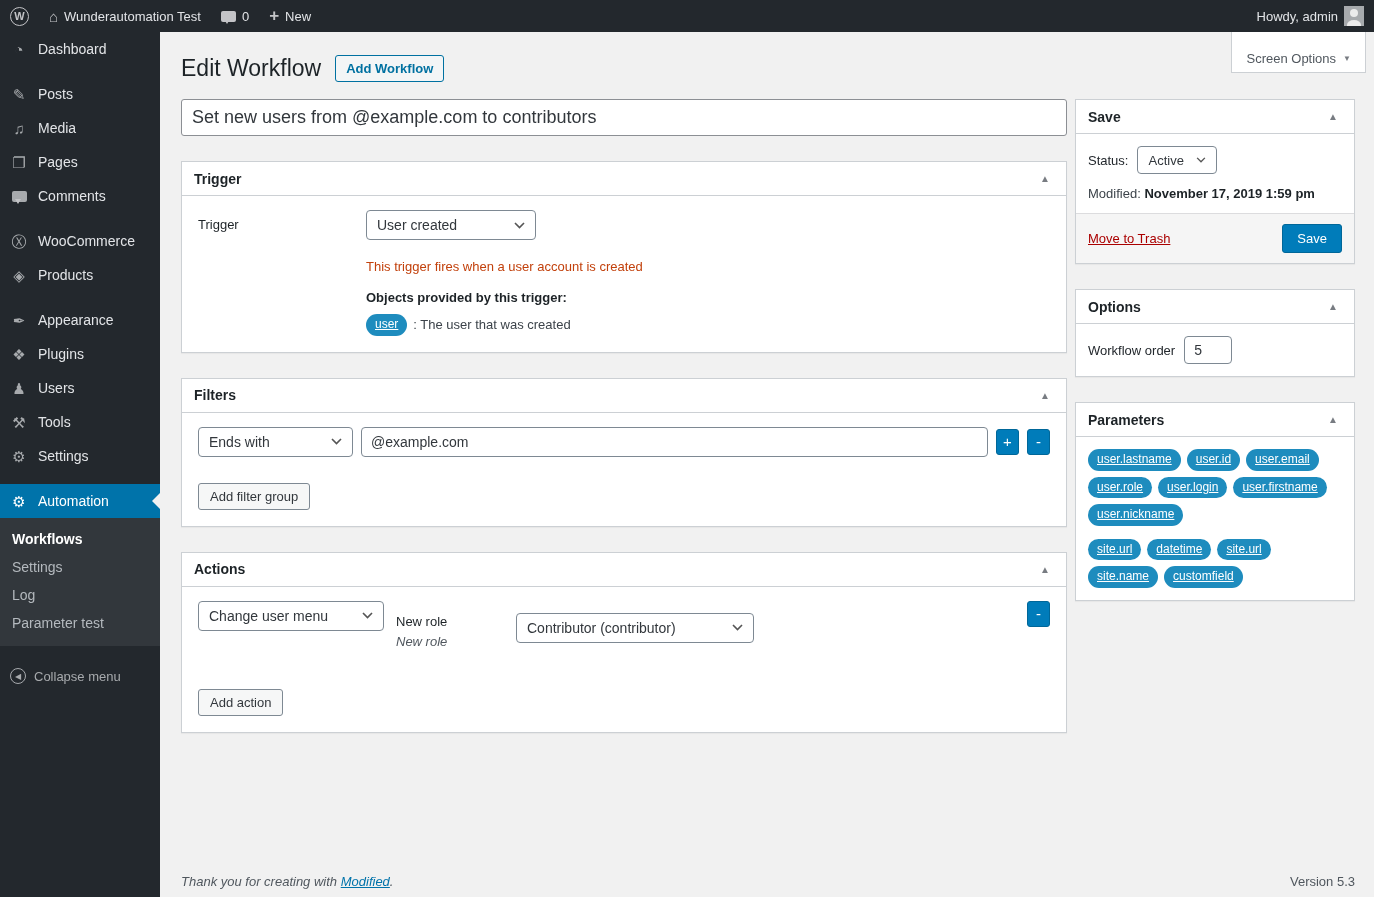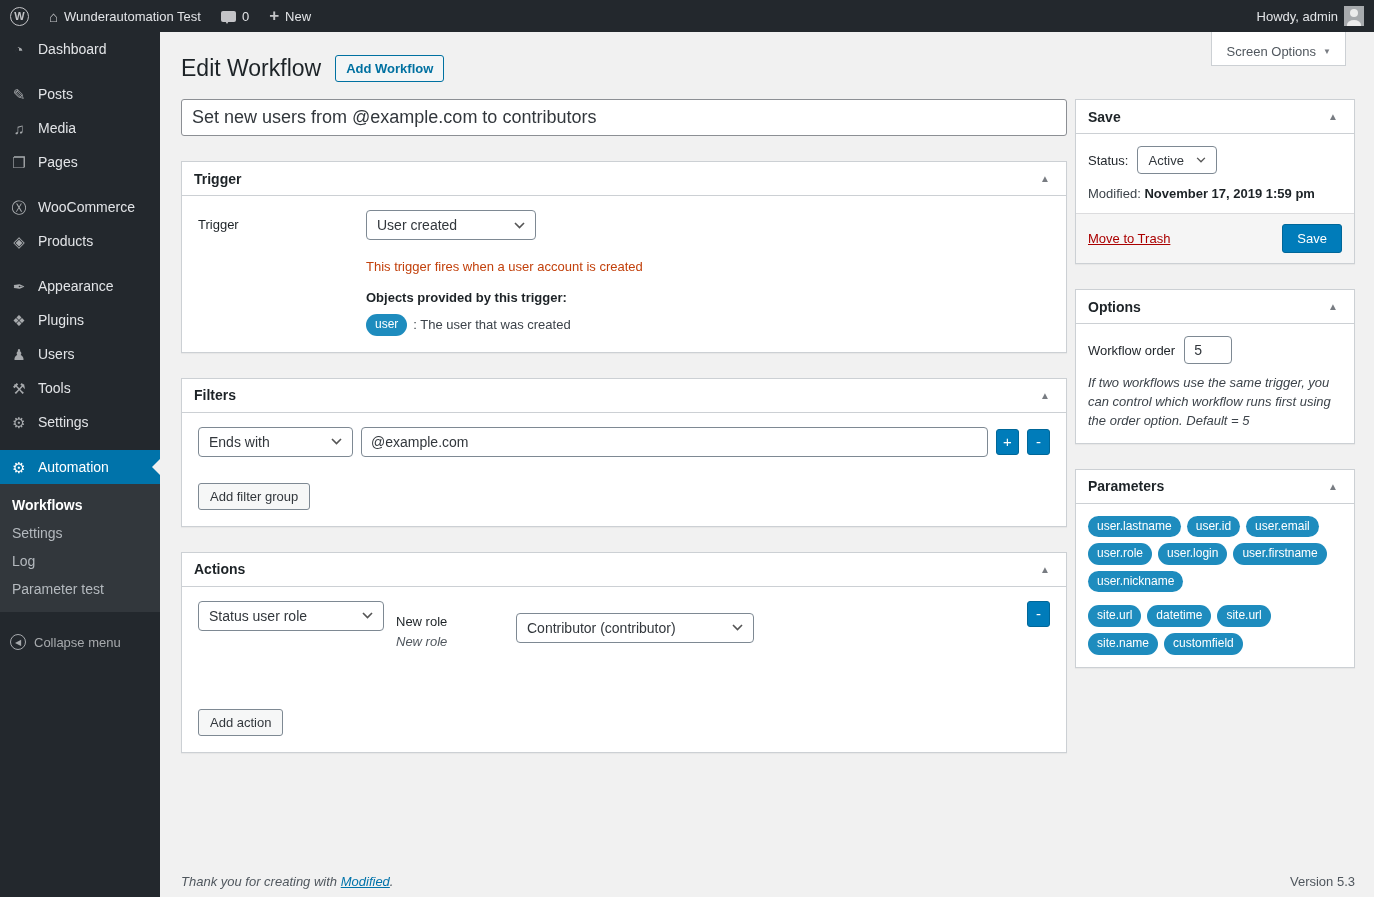--- a/index.html
+++ b/index.html
@@ -52,23 +52,23 @@
   .submenu-item { padding:6px 12px; font-size:14px; color:#b4b9be; cursor:pointer; }
   .submenu-item.current { color:#fff; font-weight:bold; }
   .collapse-row { display:flex; align-items:center; gap:8px; padding:10px; margin-top:12px; color:#a7aaad; font-size:13px; cursor:pointer; }
   .collapse-ico {
     width:16px; height:16px; border:1.5px solid #a7aaad; border-radius:50%;
     display:flex; align-items:center; justify-content:center; font-size:8px; color:#a7aaad; flex:none;
   }
 
   
   #screen-options {
-    position:fixed; top:32px; right:28px; z-index:50;
+    position:fixed; top:32px; right:8px; z-index:50;
     background:#fff; border:1px solid #ccd0d4; border-top:none;
-    padding:12px 14px 6px; color:#50575e; font-size:13px;
+    padding:19px 14px 6px; color:#50575e; font-size:13px;
     display:flex; align-items:center; gap:7px; cursor:pointer;
   }
   .so-arrow { font-size:8px; color:#787c82; }
 
   
   #content { margin-left:160px; padding:23px 19px 0 21px; position:relative; height:865px; }
   .page-header { display:flex; align-items:center; }
   h1.page-title { font-size:23px; font-weight:400; color:#1d2327; }
   .page-title-action {
     margin-left:14px; padding:5px 10px; font-size:13px; font-weight:bold;
@@ -130,26 +130,26 @@
   .filter-value { flex:1; min-width:0; }
   .add-group { margin-top:26px; }
 
   
   .action-row { display:flex; align-items:flex-start; gap:12px; }
   .param-block { width:108px; flex:none; margin-top:13px; }
   .param-label { color:#1d2327; }
   .param-hint { margin-top:5px; font-style:italic; color:#50575e; }
   .role-select { margin-top:12px; }
   .action-remove { margin-left:auto; }
-  .add-action { margin-top:60px; }
+  .add-action { margin-top:40px; }
 
   
   .pill {
     display:inline-block; background:#1e8cbe; color:#fff;
-    font-size:12px; padding:3px 9px; border-radius:11px; line-height:1.3; cursor:default;
+    font-size:12px; padding:3px 9px; border-radius:11px; line-height:1.3; cursor:default;text-decoration:underline;
   }
   .pill-wrap { display:flex; flex-wrap:wrap; gap:6px; }
   .pill-wrap + .pill-wrap { margin-top:13px; }
 
   
   .save-body { padding:12px; }
   .status-row { display:flex; align-items:center; gap:9px; }
   .modified-line { margin-top:12px; color:#3c434a; }
   .modified-line b { color:#1d2327; }
   .save-footer {
@@ -210,20 +210,24 @@
     <span class="mi-icon">✎</span>
     <span>Posts</span>
   </div>
   <div class="menu-item">
     <span class="mi-icon">♫</span>
     <span>Media</span>
   </div>
   <div class="menu-item">
     <span class="mi-icon">❐</span>
     <span>Pages</span>
+  </div>
+  <div class="menu-item">
+    <span class="mi-icon"><span class="bubble" style="background:#a7aaad;"></span></span>
+    <span>Comments</span>
   </div>
   <div class="menu-sep"></div>
   <div class="menu-item">
     <span class="mi-icon">Ⓧ</span>
     <span>WooCommerce</span>
   </div>
   <div class="menu-item">
     <span class="mi-icon">◈</span>
     <span>Products</span>
   </div>
@@ -346,21 +350,21 @@
 
       
       <div class="postbox">
         <div class="postbox-header">
           <h2>Actions</h2>
           <button class="toggle-btn"><span>▲</span></button>
         </div>
         <div class="postbox-body">
           <div class="action-row">
             <div class="wpselect" style="width:186px">
-              <span>Status user role</span>
+              <span>Change user menu</span>
               <span class="chev">
                   <svg width="11" height="7" viewBox="0 0 11 7">
                     <polyline points="1,1 5.5,5.6 10,1" fill="none" stroke="#555" stroke-width="1.6"></polyline>
                   </svg>
                 </span>
             </div>
             <div class="param-block">
               <div class="param-label">New role</div>
               <div class="param-hint">New role</div>
             </div>
@@ -413,21 +417,20 @@
       <div class="postbox">
         <div class="postbox-header">
           <h2>Options</h2>
           <button class="toggle-btn"><span>▲</span></button>
         </div>
         <div class="save-body">
           <div class="order-row">
             <span>Workflow order</span>
             <input type="text" class="txt order-input" value="5" style="">
           </div>
-          <div class="options-help">If two workflows use the same trigger, you can control which workflow runs first using the order option. Default = 5</div>
         </div>
       </div>
 
       <div class="postbox">
         <div class="postbox-header">
           <h2>Parameters</h2>
           <button class="toggle-btn"><span>▲</span></button>
         </div>
         <div class="save-body">
           <div class="pill-wrap">

